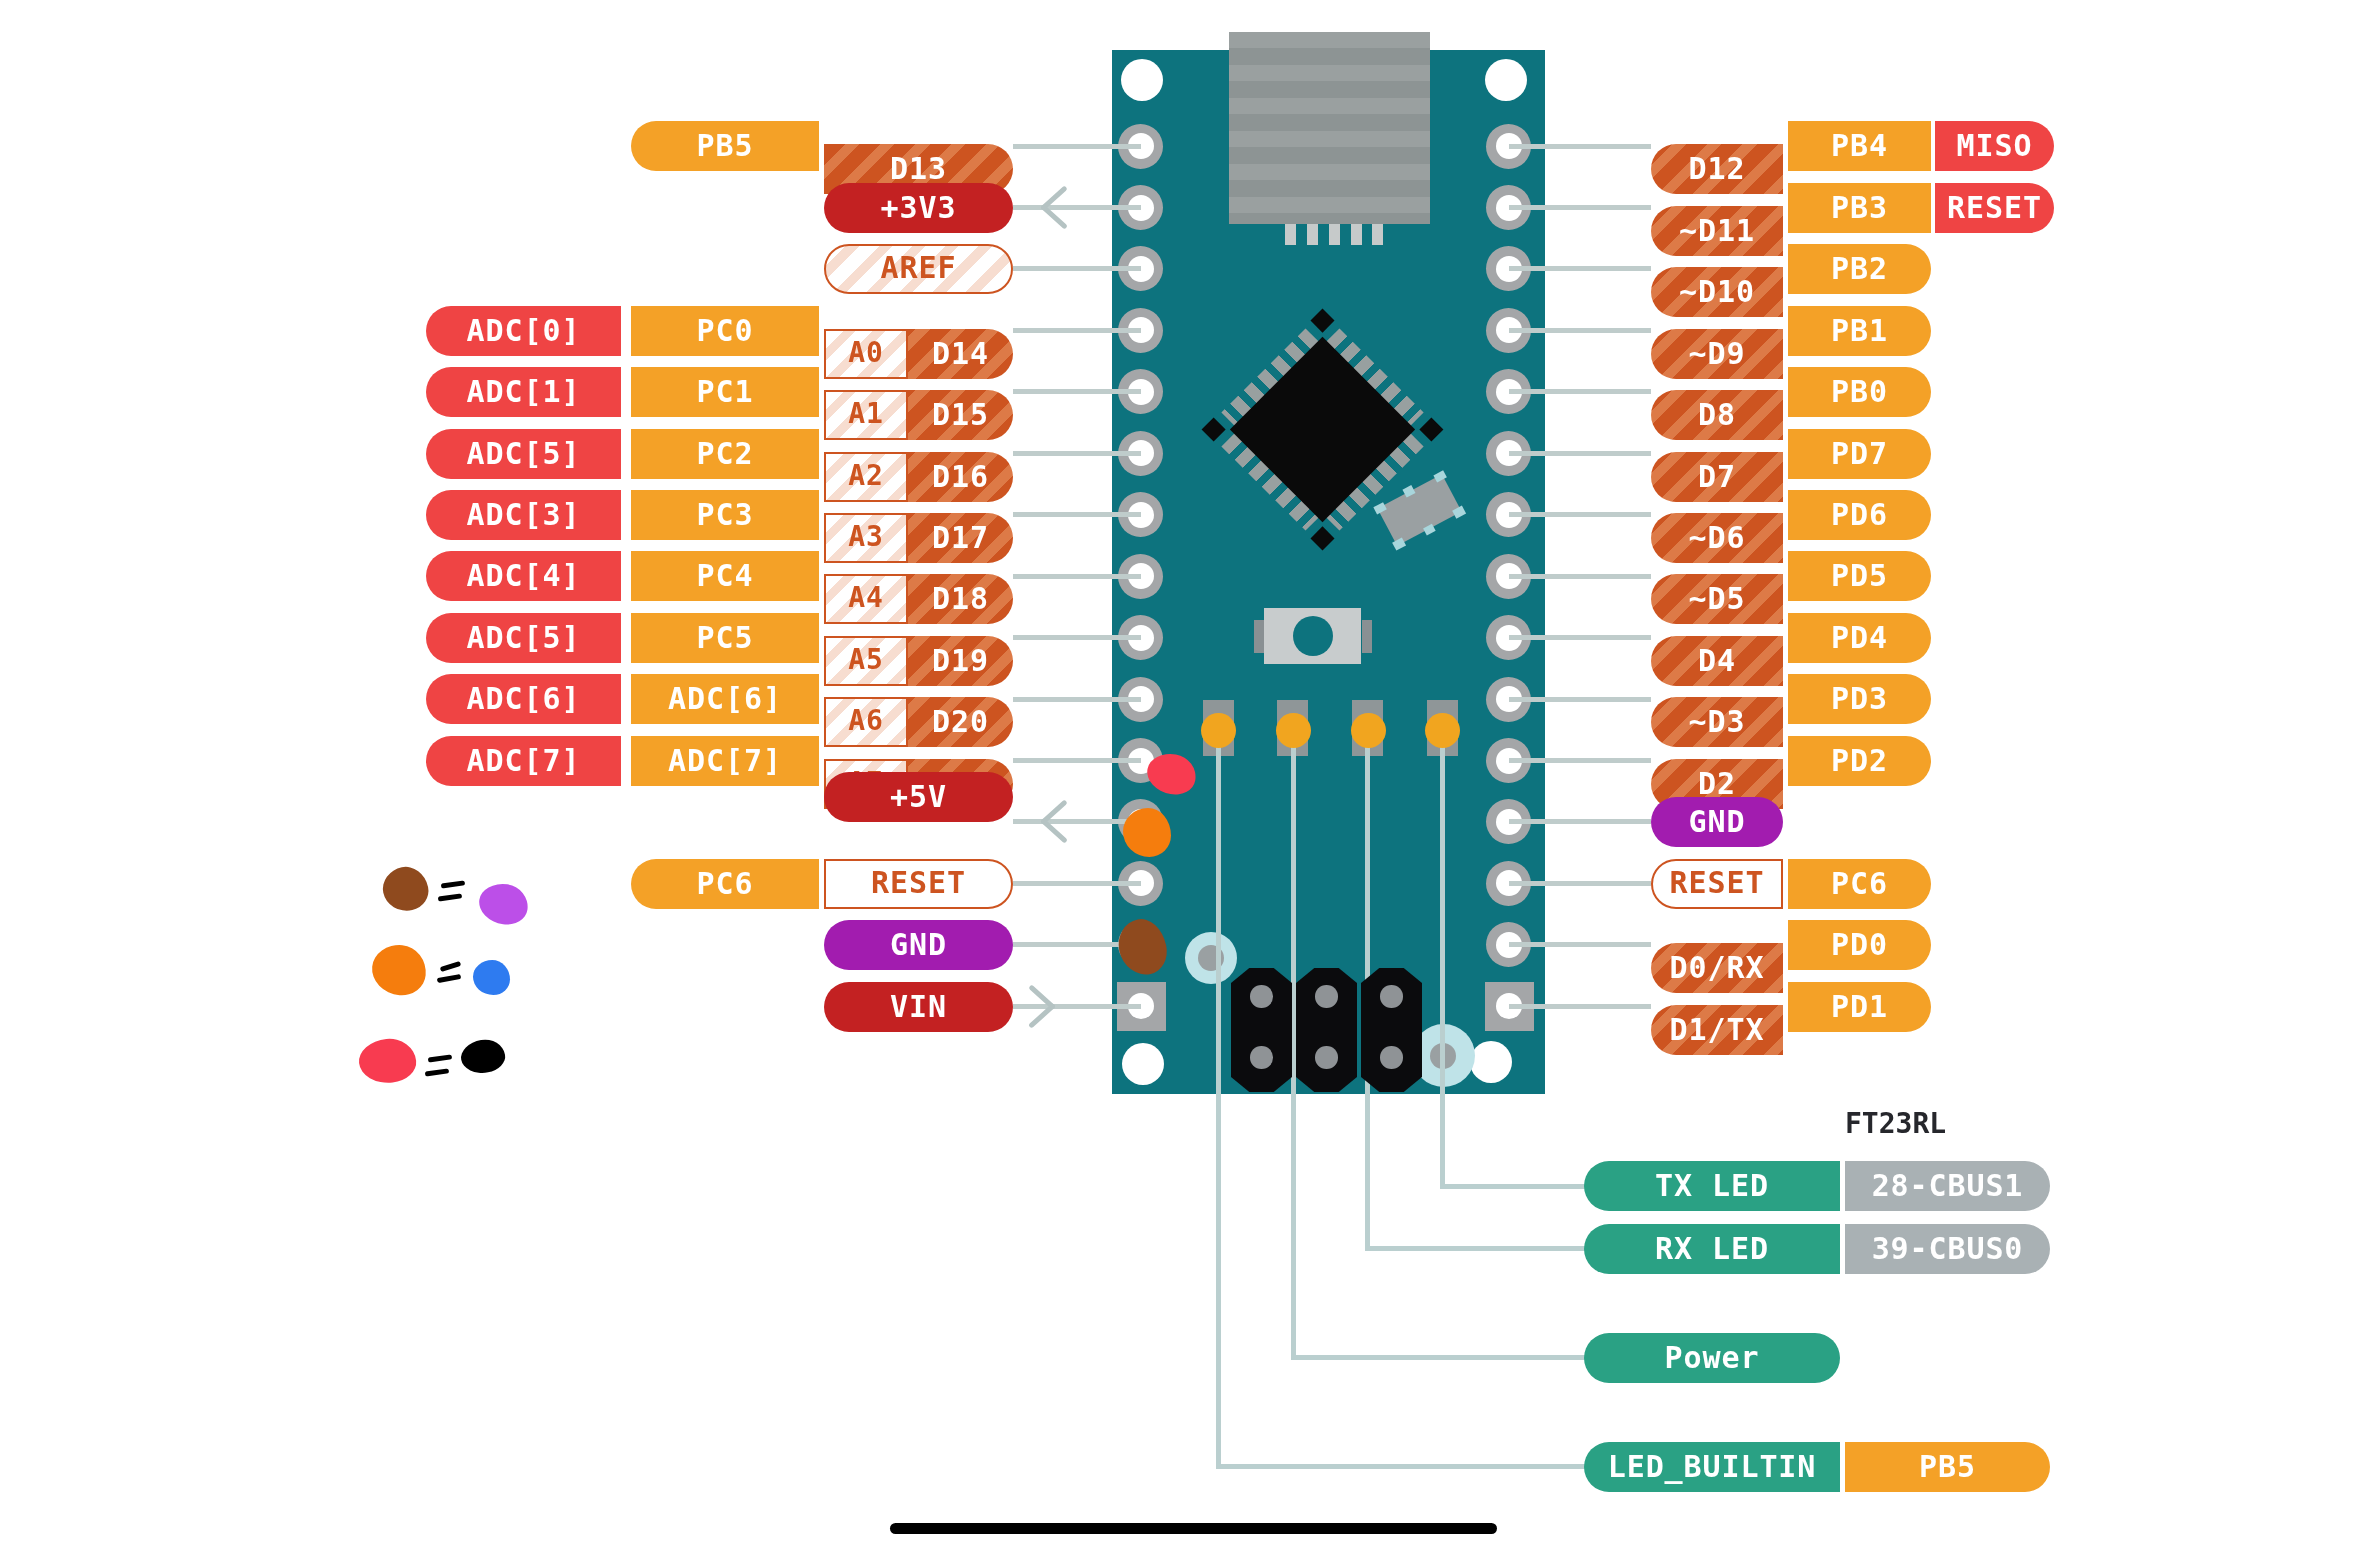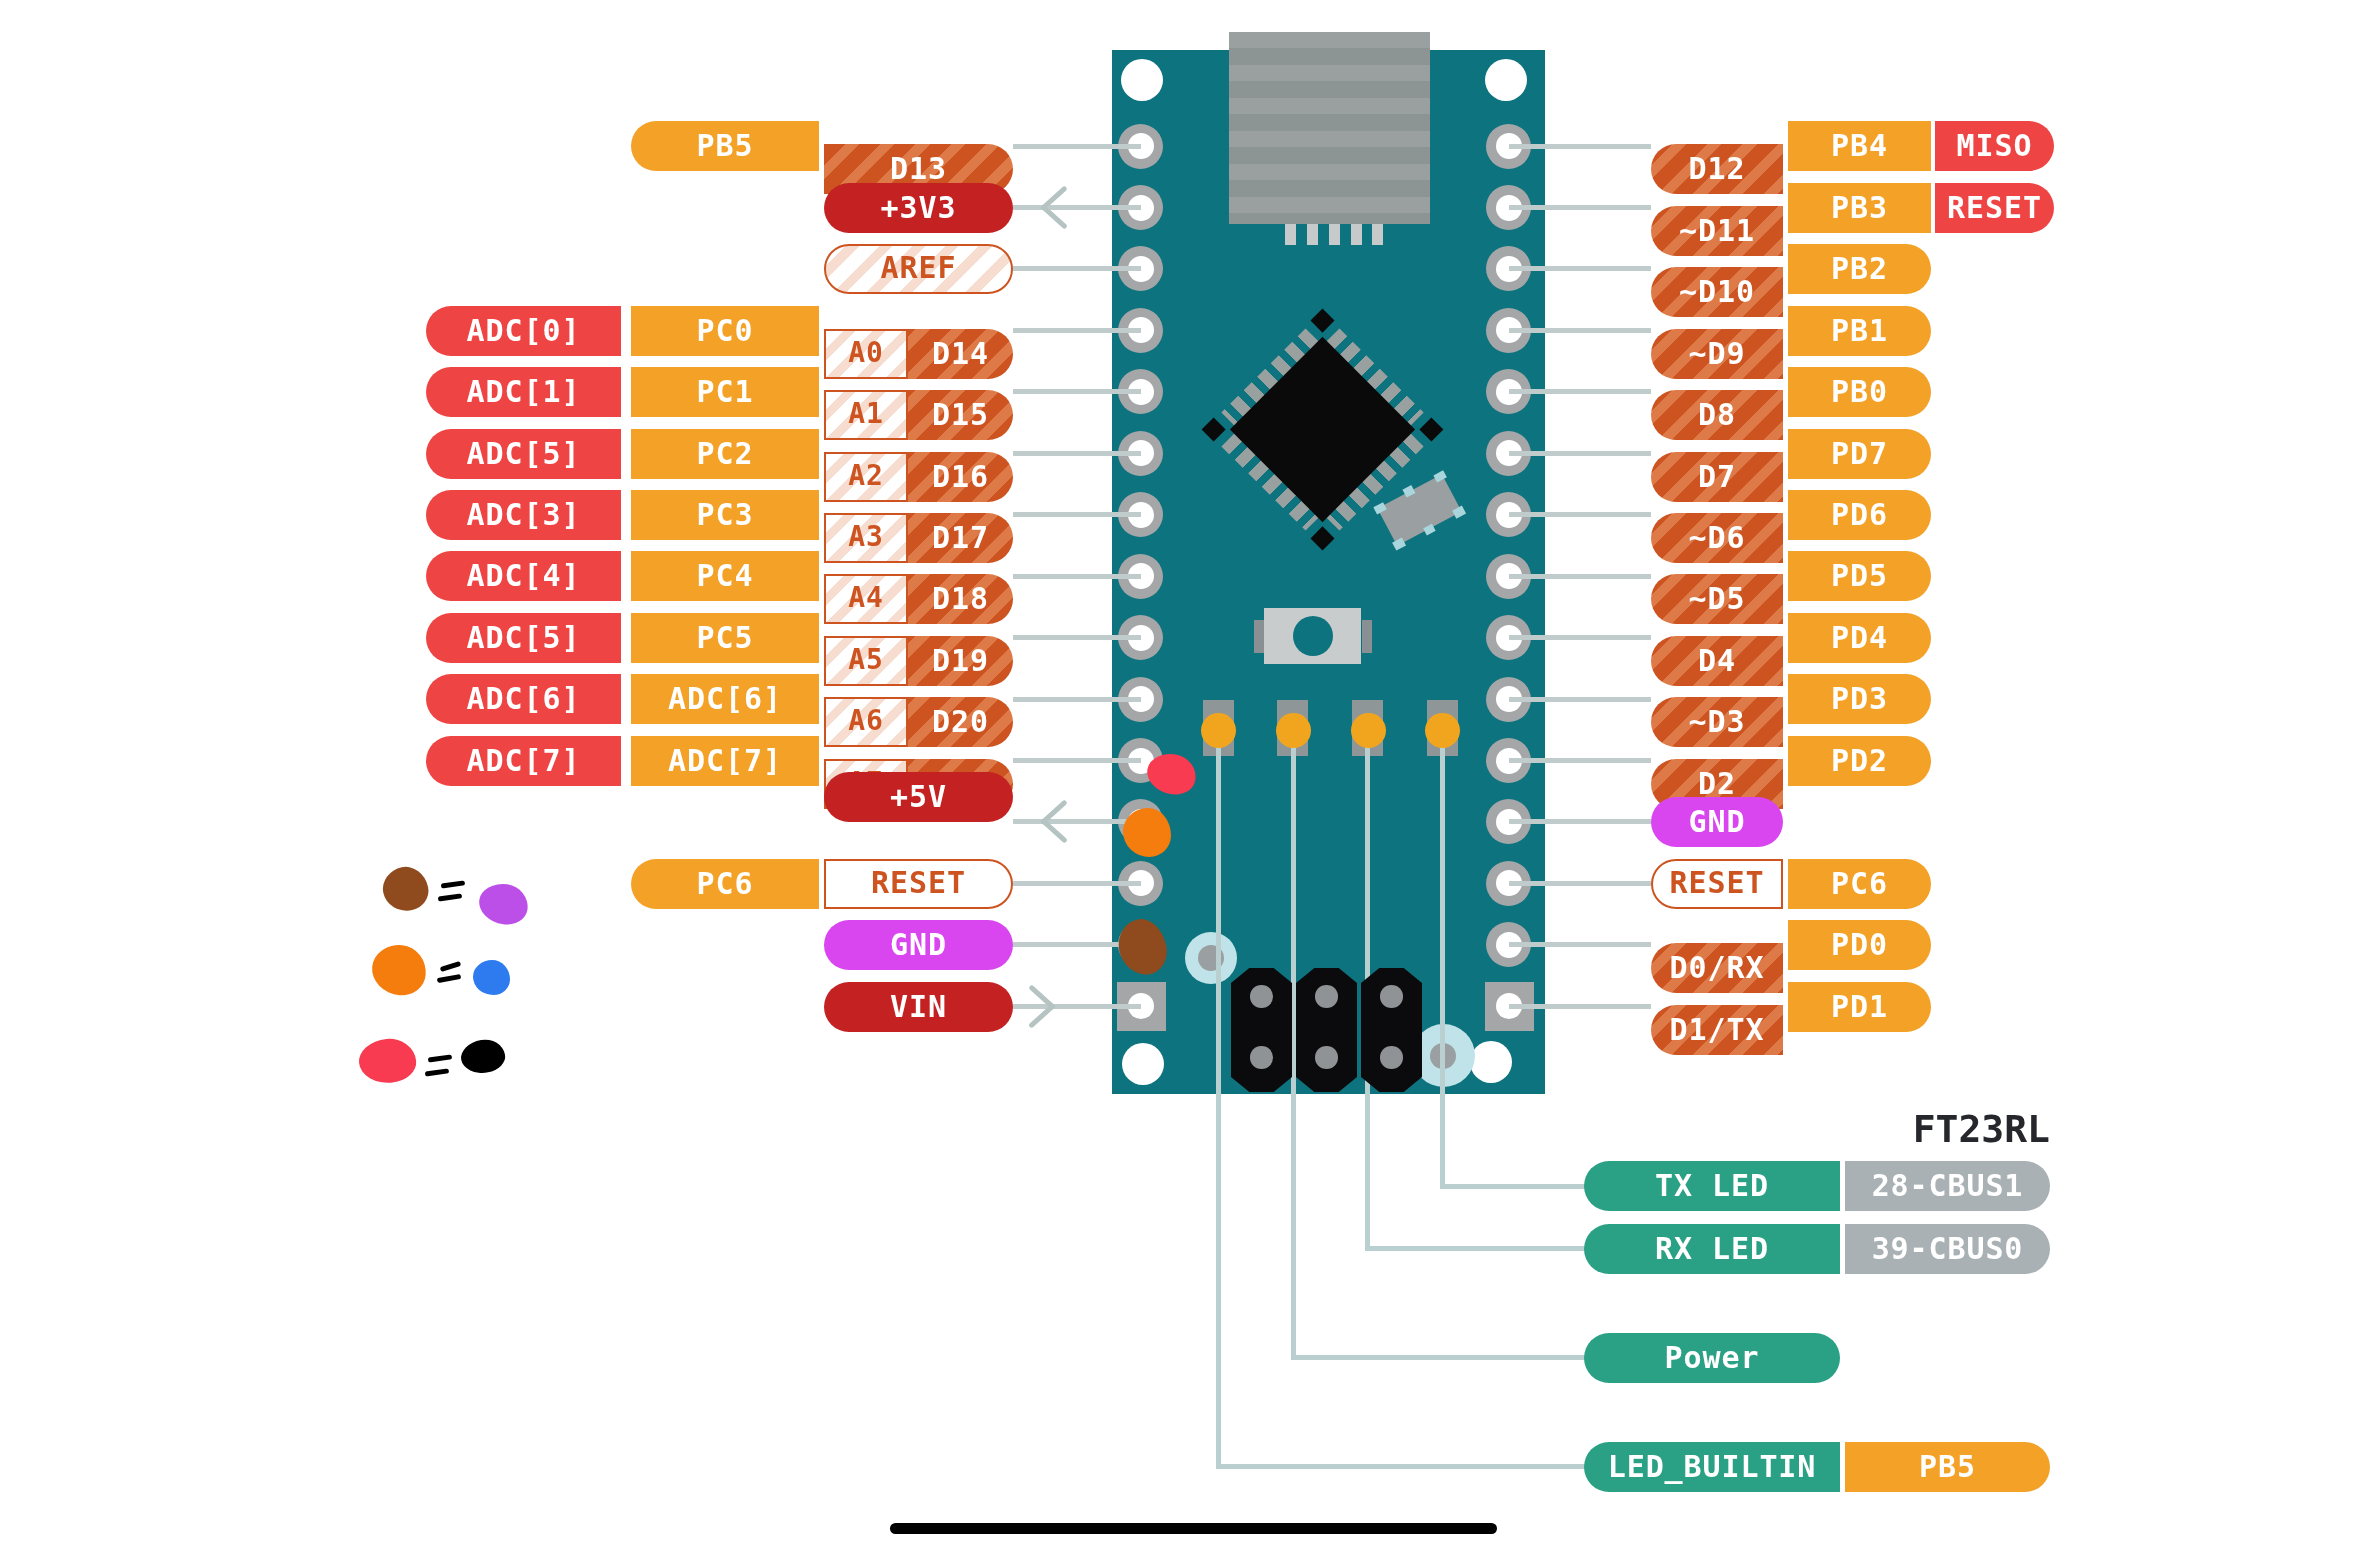--- a/index.html
+++ b/index.html
@@ -8,42 +8,42 @@
   .abs{position:absolute;}
   .circ{border-radius:50%;}
   
   .pill{position:absolute;height:50px;line-height:50px;text-align:center;font-size:30px;
         letter-spacing:0.9px;color:#fff;box-sizing:border-box;white-space:nowrap;}
   .r-l{border-top-left-radius:25px;border-bottom-left-radius:25px;}
   .r-r{border-top-right-radius:25px;border-bottom-right-radius:25px;}
   .st-orange{background:#f4a127;}
   .st-yellow{background:#ef4444;}
   .st-red{background:#c32122;}
-  .st-black{background:#d946ef;}
+  .st-black{background:#a21caf;}
   .st-teal{background:#2aa184;}
   .st-gray{background:#a9b1b4;}
   .st-striped{background:repeating-linear-gradient(135deg,#cd5420 0 15px,#dd7a47 15px 25px);margin-top:23px;}
   .st-outline{background:#fff;border:2.6px solid #cd5420;color:#cd5420;line-height:44px;}
   .st-aref{background:repeating-linear-gradient(135deg,#ffffff 0 14px,#f7ddd0 14px 23.5px);
            border:2.6px solid #cd5420;color:#cd5420;line-height:44px;}
   .combo-box{position:absolute;left:0;top:0;height:50px;width:84px;box-sizing:border-box;
              border:2.6px solid #cd5420;color:#cd5420;line-height:44px;text-align:center;font-size:28px;
              background:repeating-linear-gradient(135deg,#ffffff 0 12.2px,#f7ddd0 12.2px 21px);}
   .combo-label{position:absolute;left:84px;right:0;top:0;height:50px;text-align:center;}
   .hline{position:absolute;height:5.2px;background:#bfcccb;}
   .vwire{position:absolute;width:5.2px;background:#bacfcf;}
   .hwire{position:absolute;height:5.2px;background:#bacfcf;}
   .chev{position:absolute;width:33px;height:5.2px;background:#b5c3c3;border-radius:2.6px;}
   .blob{position:absolute;border-radius:52% 48% 45% 55% / 48% 56% 44% 52%;}
   .eqbar{position:absolute;height:5.2px;background:#000;border-radius:2.6px;}
   .isp{position:absolute;width:61px;height:124px;background:#0b0b0d;
        clip-path:polygon(30% 0,70% 0,100% 12%,100% 88%,70% 100%,30% 100%,0 88%,0 12%);}
   .isp-pin{position:absolute;width:22.6px;height:22.6px;border-radius:50%;background:#8f9396;}
-  #ftdi-chip-label{position:absolute;left:1845px;top:1107px;width:205px;text-align:right;
-       font-size:38px;color:#26272c;}
+  #ftdi-chip-label{position:absolute;left:1845px;top:1107px;width:205px;text-align:left;
+       font-size:28px;color:#26272c;}
   #mcu{position:absolute;left:1237px;top:344px;width:171px;height:171px;transform:rotate(45deg);}
   #mcu .die{position:absolute;left:20px;top:20px;width:131px;height:131px;background:#0a0a0a;}
   #mcu .tip{position:absolute;width:17.4px;height:17.4px;background:#0a0a0a;}
   #mcu .pins-h{position:absolute;left:26px;right:26px;height:19px;
        background:repeating-linear-gradient(90deg,#98a0a0 0 11.3px,transparent 11.3px 19px);}
   #mcu .pins-v{position:absolute;top:26px;bottom:26px;width:19px;
        background:repeating-linear-gradient(180deg,#98a0a0 0 11.3px,transparent 11.3px 19px);}
 </style>
 </head>
 <body>

